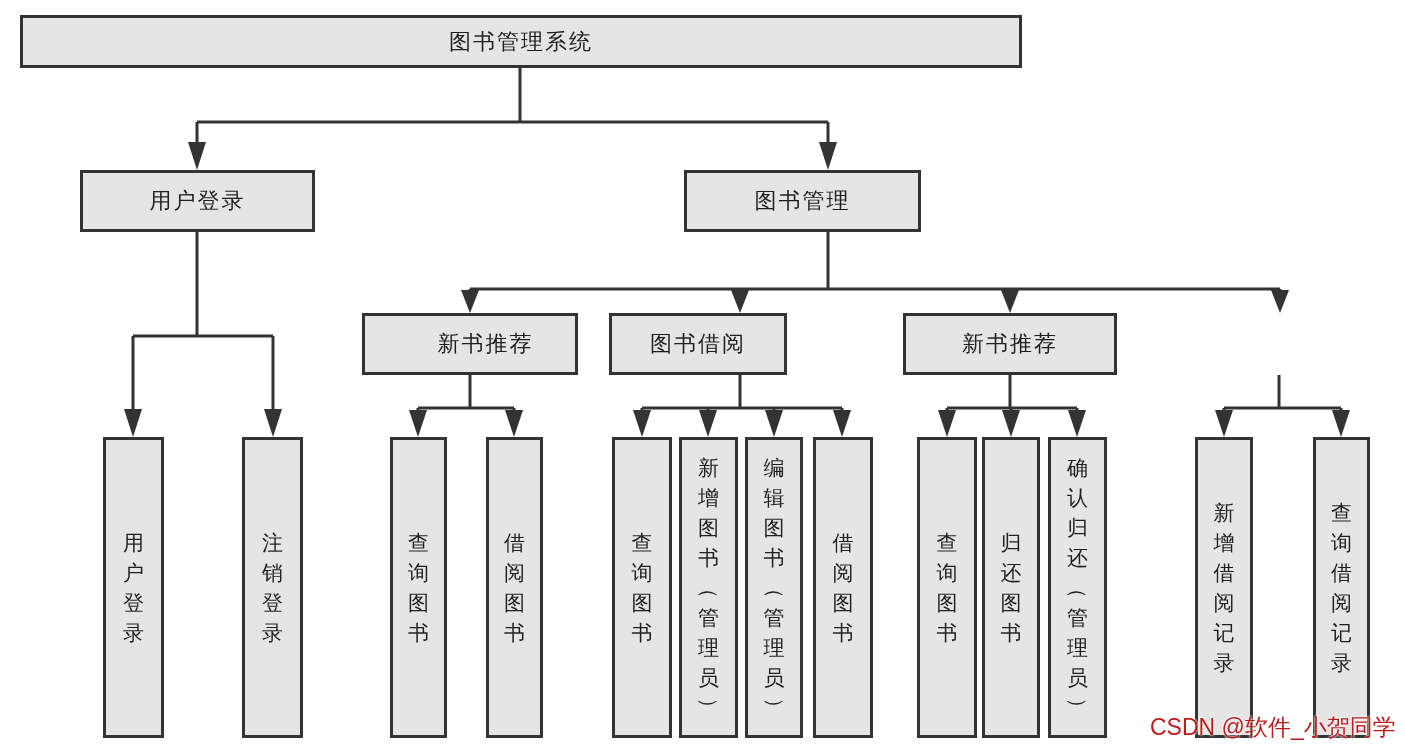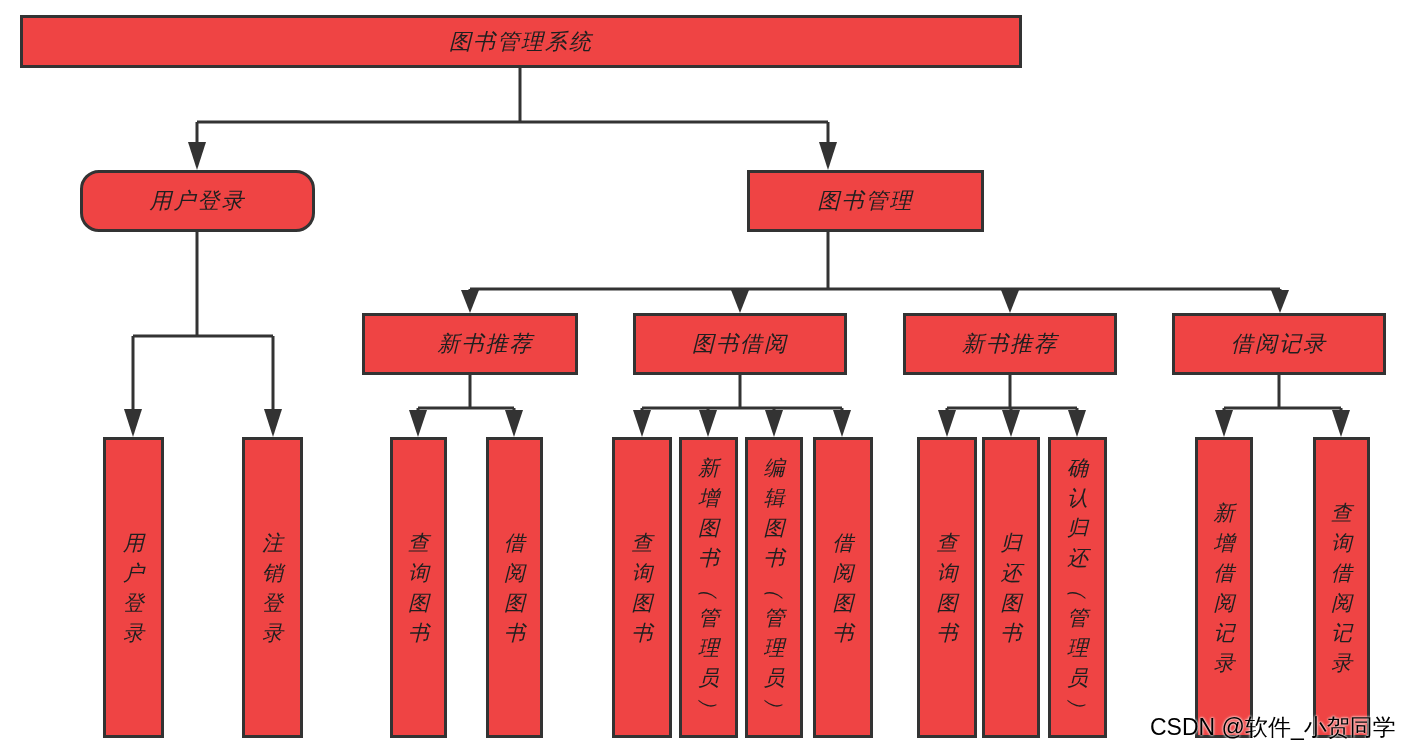--- a/index.html
+++ b/index.html
@@ -18,41 +18,40 @@
   svg.connectors {
     position: absolute;
     left: 0; top: 0;
     width: 1405px; height: 747px;
   }
   svg.connectors line { stroke: #333333; stroke-width: 3; }
   svg.connectors polygon { fill: #333333; }
 
   .box {
     position: absolute;
-    background: #ef4444;
+    background: #e5e5e5;
     border: 3px solid #333333;
     box-sizing: border-box;
     display: flex;
     align-items: center;
     justify-content: center;
     color: #1f1f1f;
-    font-style: italic;
   }
   .hlabel {
     font-size: 22px;
     letter-spacing: 2px;
     white-space: nowrap;
   }
   .root { left: 20px; top: 15px;  width: 1002px; height: 53px; }
   .lvl2 { top: 170px; height: 62px; }
-  .b-login { left: 80px;  width: 235px; border-radius: 19px; }
-  .b-mgmt  { left: 747px; width: 237px; }
+  .b-login { left: 80px;  width: 235px; }
+  .b-mgmt  { left: 684px; width: 237px; }
   .lvl3 { top: 313px; height: 62px; }
   .b30 { left: 362px;  width: 216px; padding-left: 31px; }
-  .b31 { left: 633px;  width: 214px; }
+  .b31 { left: 609px;  width: 178px; }
   .b32 { left: 903px;  width: 214px; }
   .b33 { left: 1172px; width: 214px; }
 
   .leaf {
     top: 437px;
     height: 301px;
     flex-direction: column;
     font-size: 21px;
   }
   .vchar { display: block; line-height: 30px; text-align: center; }
@@ -71,21 +70,21 @@
   .lD2 { left: 1048px; width: 59px; }
   .lE0 { left: 1195px; width: 58px; }
   .lE1 { left: 1313px; width: 57px; }
 
   .watermark {
     position: absolute;
     left: 1150px;
     top: 712px;
     width: 252px;
     font-size: 23px;
-    color: #000000;
+    color: #b91c1c;
     text-shadow: 0 0 3px #ffffff, 0 0 2px #ffffff;
     white-space: nowrap;
     z-index: 5;
   }
 </style>
 </head>
 <body>
 
 <div class="canvas">
 
@@ -152,21 +151,20 @@
   </svg>
 
   <div class="box root hlabel">图书管理系统</div>
 
   <div class="box lvl2 b-login hlabel">用户登录</div>
   <div class="box lvl2 b-mgmt hlabel">图书管理</div>
 
   <div class="box lvl3 b30 hlabel">新书推荐</div>
   <div class="box lvl3 b31 hlabel">图书借阅</div>
   <div class="box lvl3 b32 hlabel">新书推荐</div>
-  <div class="box lvl3 b33 hlabel">借阅记录</div>
 
   <div class="box leaf vtext lA0">
       <span class="vchar">用</span>
       <span class="vchar">户</span>
       <span class="vchar">登</span>
       <span class="vchar">录</span>
     </div>
   <div class="box leaf vtext lA1">
       <span class="vchar">注</span>
       <span class="vchar">销</span>

